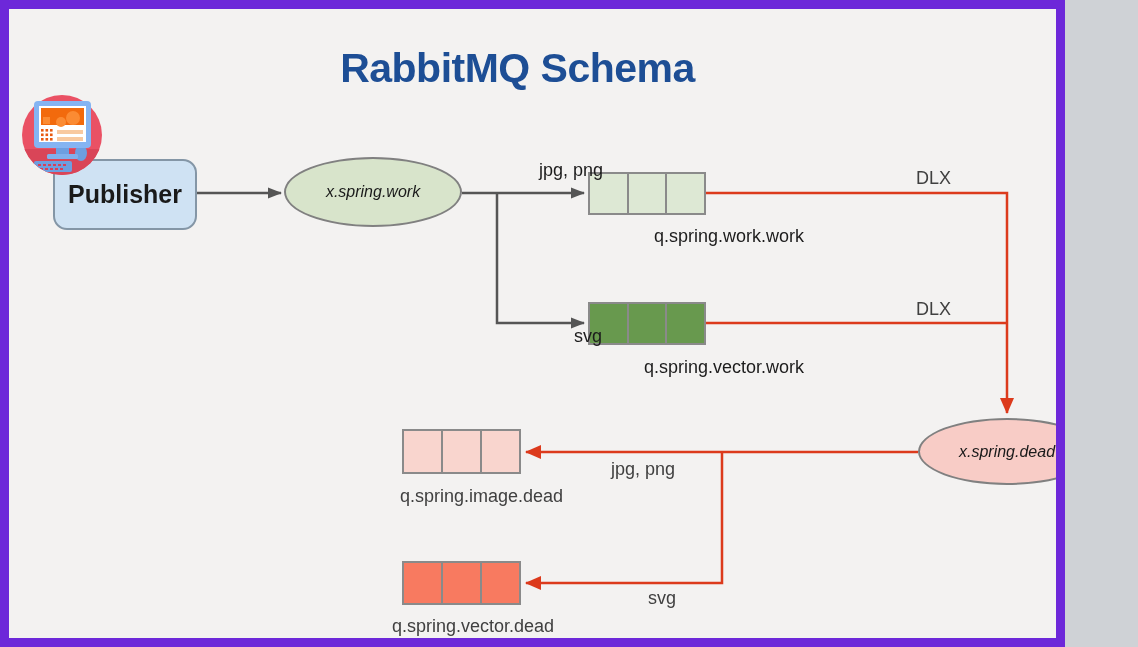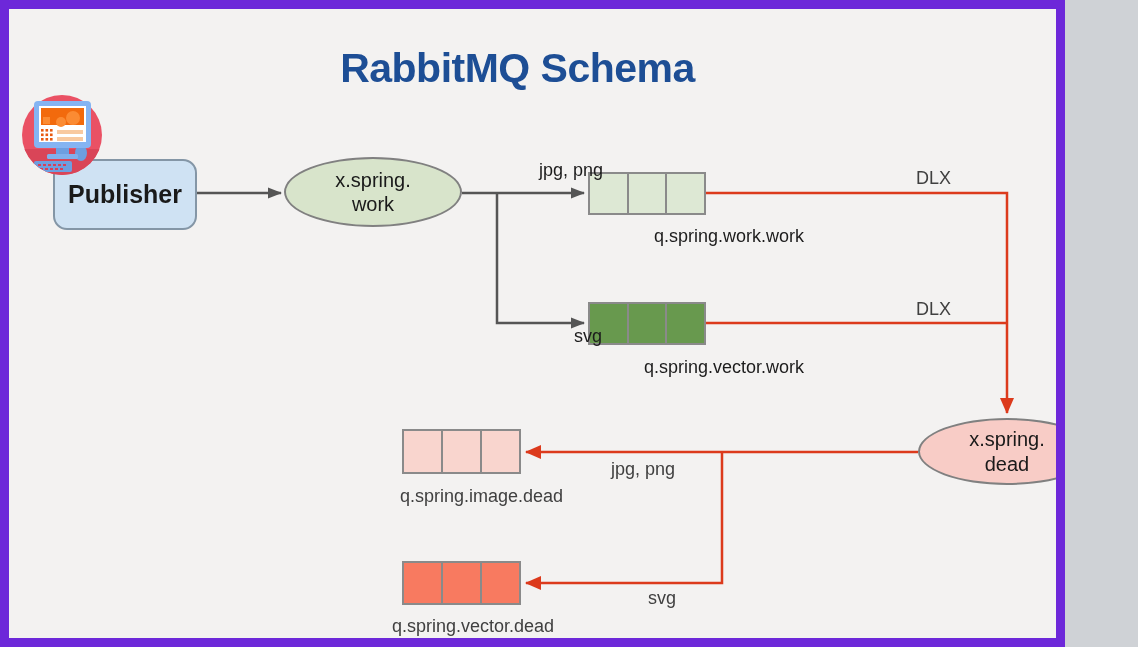--- a/index.html
+++ b/index.html
@@ -18,22 +18,22 @@
   .pub-box{
     left:44px;top:150px;width:144px;height:71px;box-sizing:border-box;
     background:#cfe2f3;border:2px solid #8496a6;border-radius:14px;
     display:flex;align-items:center;justify-content:center;
     font-size:25px;font-weight:700;color:#1a1a1a;z-index:2;
   }
   .pub-icon{left:12px;top:84px;width:82px;height:86px;z-index:3;}
   
   .ellipse{
     box-sizing:border-box;border:2px solid #808080;border-radius:50%;
-    display:flex;flex-direction:column;align-items:center;justify-content:center;
-    font-size:20px;color:#1a1a1a;line-height:1.22;text-align:center;z-index:2;
+    display:flex;flex-direction:row;align-items:center;justify-content:center;
+    font-size:16px;color:#1a1a1a;line-height:1.22;text-align:center;z-index:2;font-style:italic;
   }
   .ex-work{left:275px;top:148px;width:178px;height:70px;}
   .ex-dead{left:909px;top:409px;width:178px;height:67px;}
   
   .queue{
     box-sizing:border-box;border:2.5px solid #8a8a8a;display:flex;z-index:2;
   }
   .queue .seg{flex:1;border-right:2.5px solid #8a8a8a;}
   .queue .seg:last-child{border-right:none;}
   .q-image-work{left:579px;top:163px;width:118px;height:43px;}

